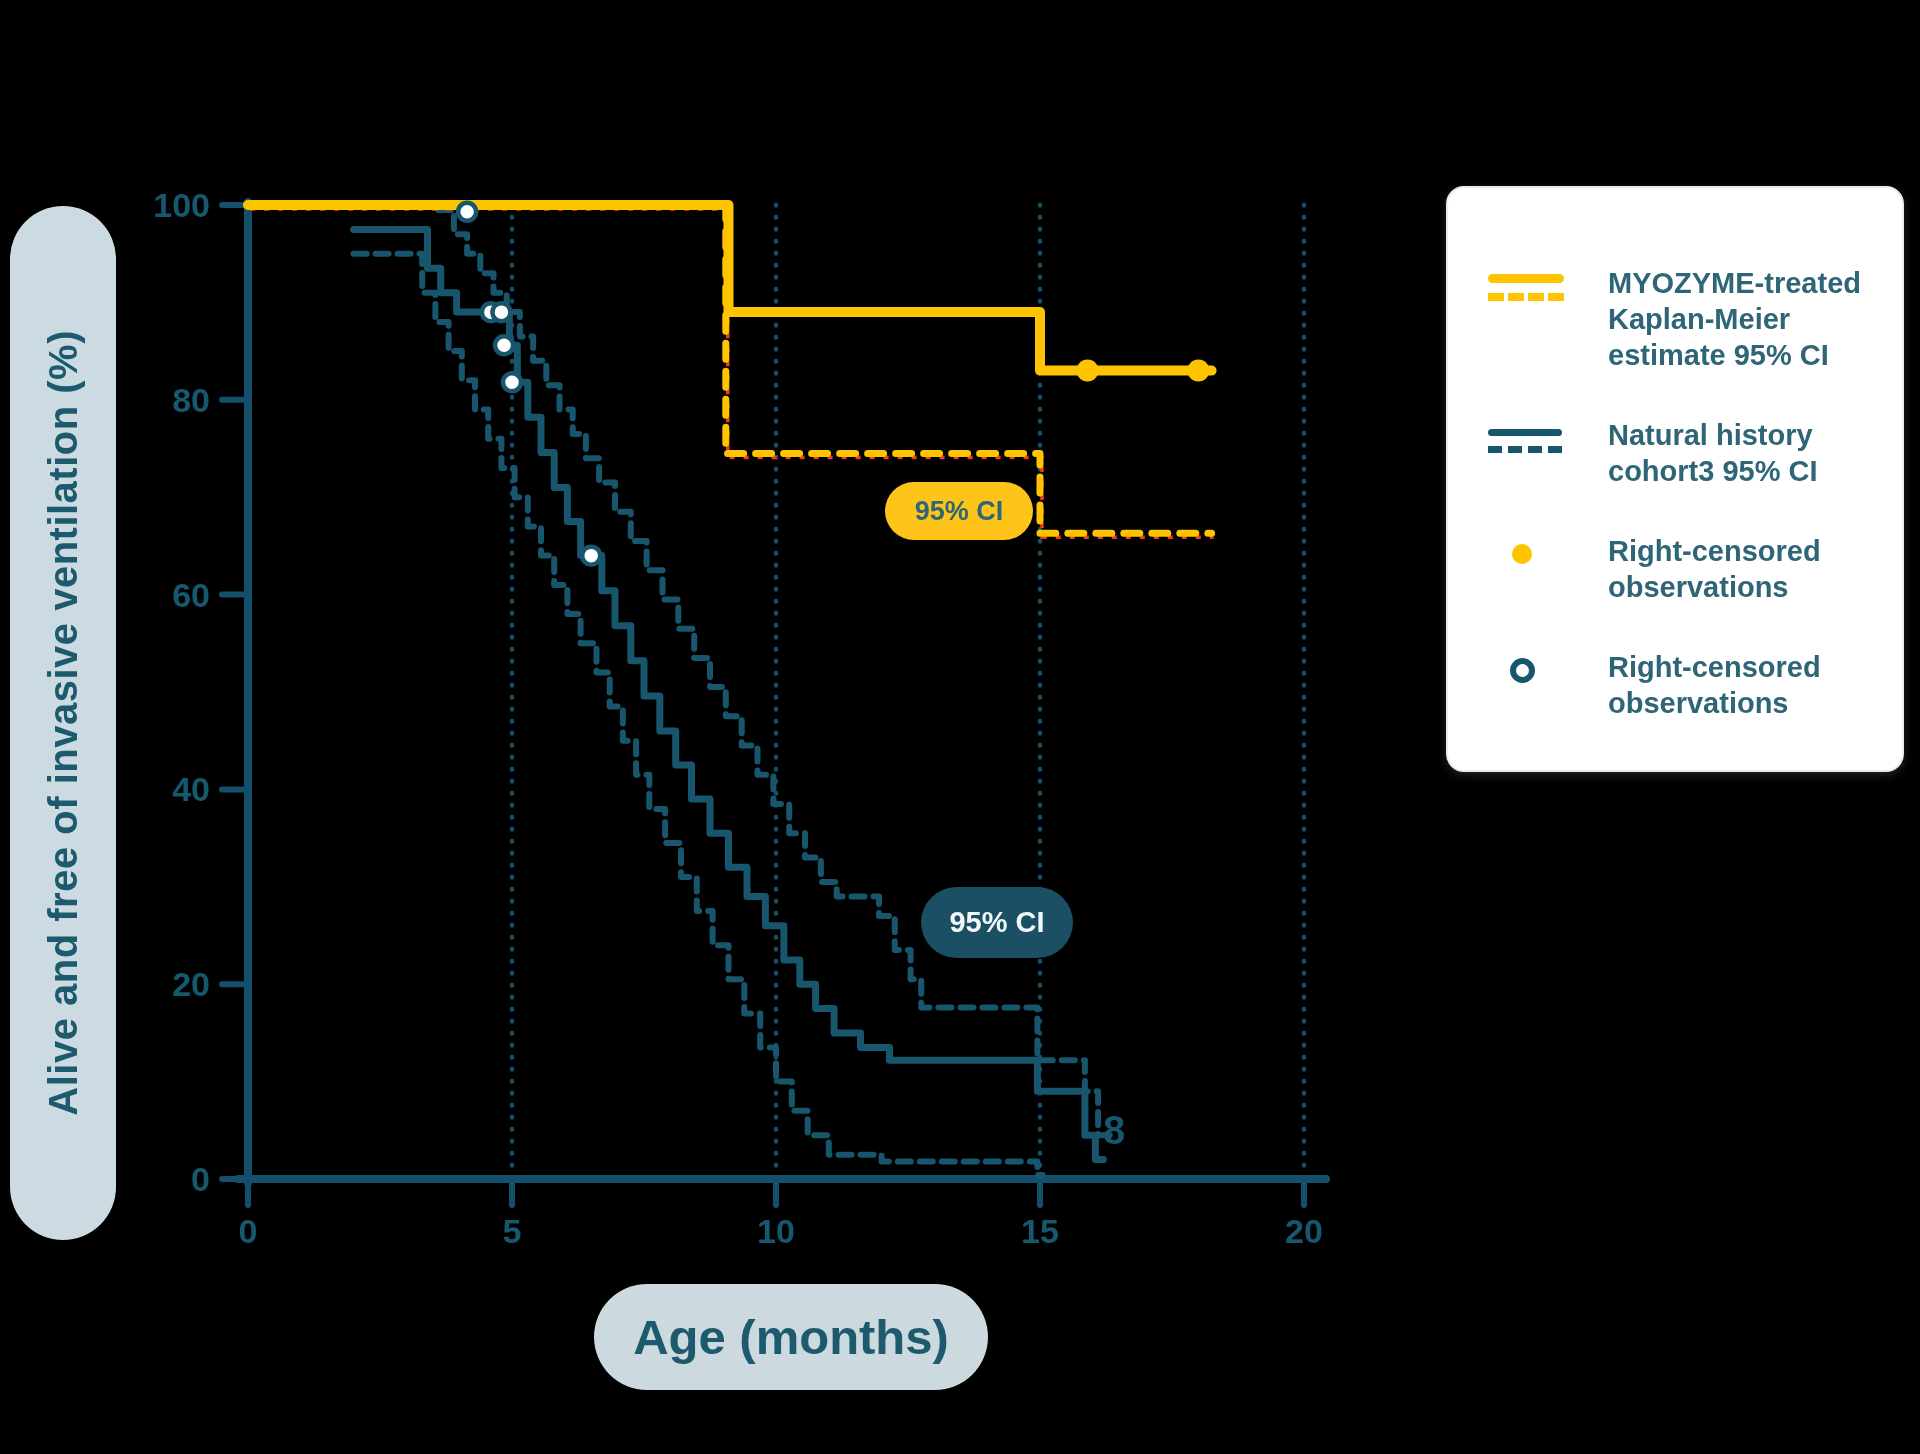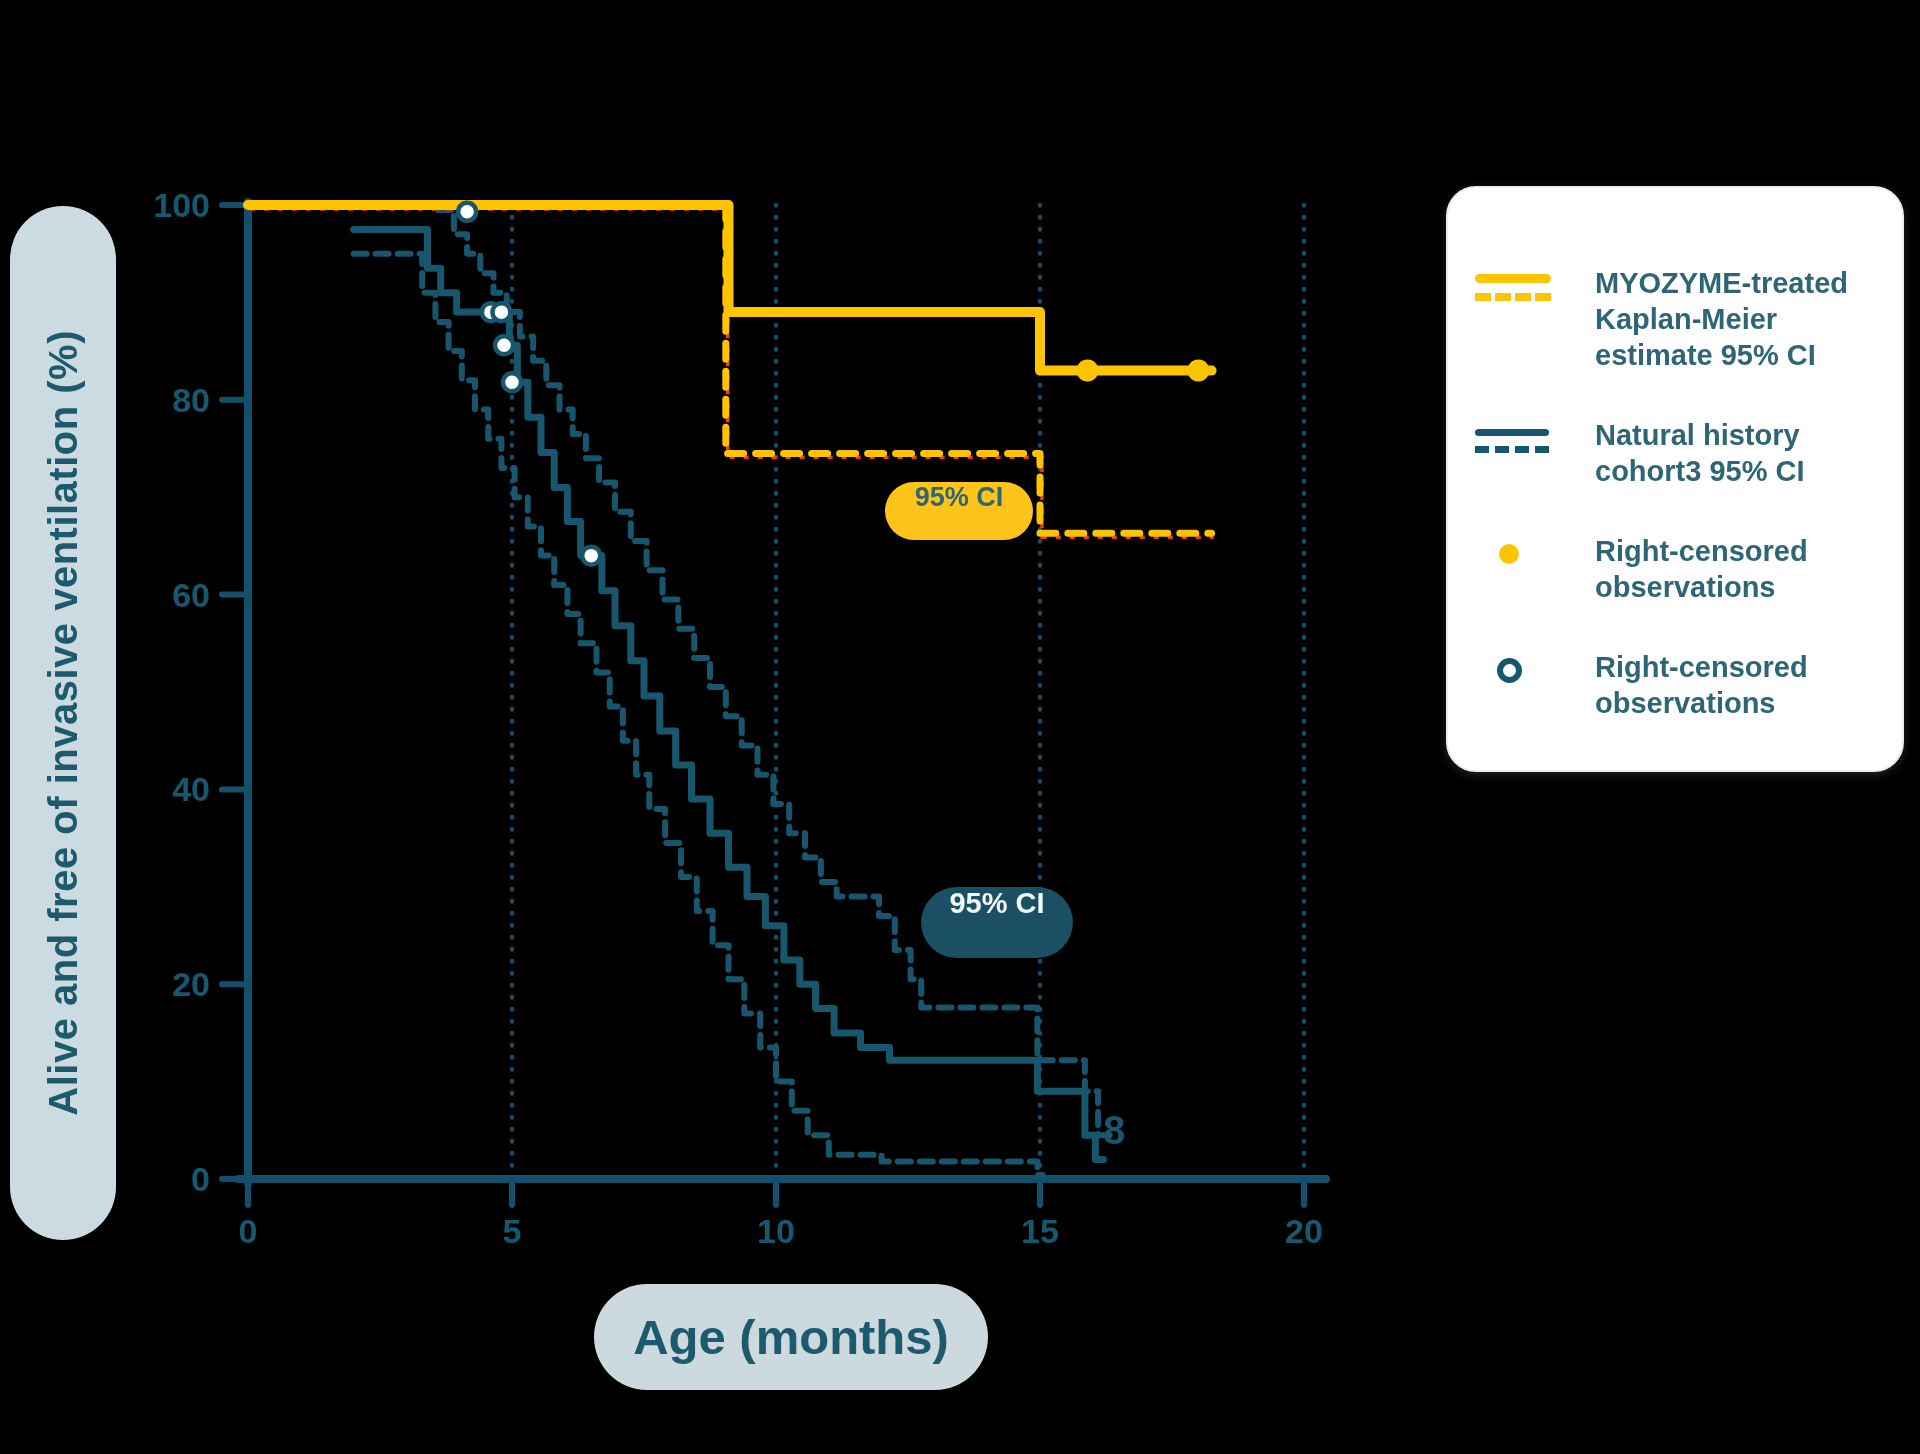--- a/index.html
+++ b/index.html
@@ -8,29 +8,29 @@
   
   .ylabel-pill{position:absolute;left:10px;top:206px;width:106px;height:1034px;
                background:#CCDBE2;border-radius:56px;display:flex;align-items:center;justify-content:center;}
   .ylabel-pill span{writing-mode:vertical-rl;transform:rotate(180deg);white-space:nowrap;
                     font-size:40px;font-weight:700;color:#1E5A6E;letter-spacing:.5px;}
   
   .xlabel-pill{position:absolute;left:594px;top:1284px;width:394px;height:106px;background:#CCD9DE;
                border-radius:56px;display:flex;align-items:center;justify-content:center;}
   .xlabel-pill span{font-size:49px;font-weight:700;color:#1E5A6E;}
   
-  .ci-pill{position:absolute;display:flex;align-items:flex-start;justify-content:center;
+  .ci-pill{position:absolute;display:flex;align-items:center;justify-content:center;
            font-weight:700;font-size:27px;border-radius:40px;}
   .ci-pill.yellow{left:885px;top:482px;width:148px;height:58px;background:#FFC41A;color:#2E6577;}
   .ci-pill.teal{left:921px;top:887px;width:152px;height:71px;background:#1B4F63;color:#F2F7F9;font-size:29px;}
   .footnote-glyph{position:absolute;left:1103px;top:1108px;font-size:40px;font-weight:700;color:#17566C;}
   
   .legend{position:absolute;left:1446px;top:186px;width:458px;height:586px;background:#FFFFFF;
-          border:2px solid #ECECEC;border-radius:30px;box-shadow:0 3px 10px rgba(80,80,80,.45);
-          box-sizing:border-box;padding:78px 30px 0 27px;}
+          border:2px solid #ECECEC;border-radius:18px;box-shadow:0 3px 10px rgba(80,80,80,.45);
+          box-sizing:border-box;padding:78px 30px 0 40px;}
   .legend-item{display:flex;gap:34px;margin-bottom:44px;}
   .legend-swatch{width:86px;flex:0 0 86px;padding-top:8px;}
   .legend-label{font-size:29px;line-height:1.24;font-weight:600;color:#2E6577;max-width:300px;}
   .sw-solid-y{width:76px;height:9px;border-radius:5px;background:#FFC400;}
   .sw-dash-y{width:76px;height:0;border-top:8px dashed #FFC400;margin-top:10px;}
   .sw-solid-t{width:74px;height:7px;border-radius:4px;background:#17566C;margin-top:3px;}
   .sw-dash-t{width:74px;height:0;border-top:7px dashed #17566C;margin-top:10px;}
   .sw-dot{width:20px;height:20px;border-radius:50%;background:#FFC400;margin:2px 0 0 24px;}
   .sw-open{width:13px;height:13px;border-radius:50%;border:6px solid #17566C;background:#fff;margin:0 0 0 22px;}
   

